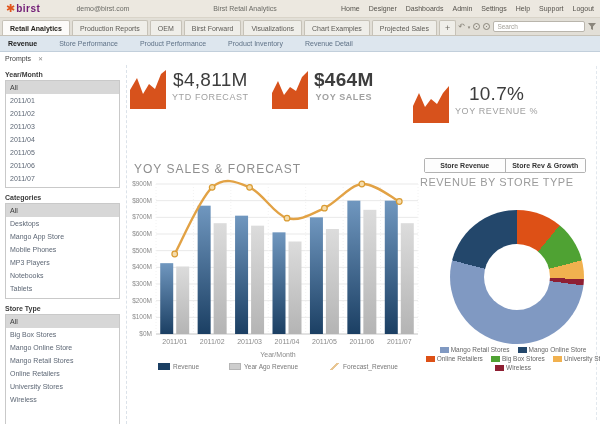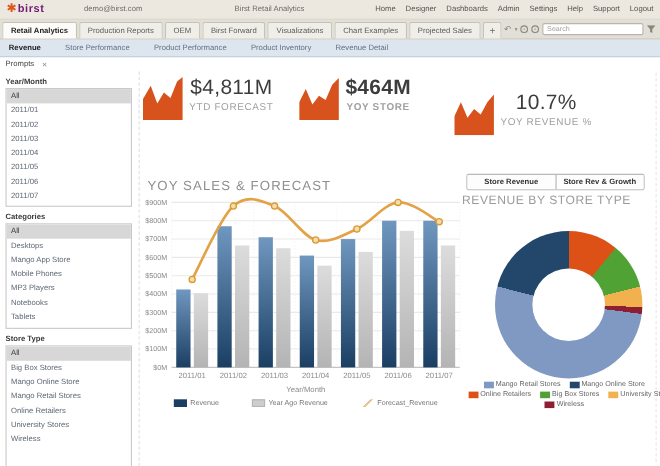--- a/index.html
+++ b/index.html
@@ -183,21 +183,21 @@
         <div class="kpi-value">$4,811M</div>
         <div class="kpi-label">YTD FORECAST</div>
       </div>
     </div>
     <div class="kpi kpi2">
       <svg class="kpi-icon" viewBox="0 0 37 40">
         <polygon points="0,40 0,24 6,12 12,26 18,18 24,22 30,8 36,2 36,40" fill="#d7521c"></polygon>
       </svg>
       <div class="kpi-text">
         <div class="kpi-value">$464M</div>
-        <div class="kpi-label">YOY STORE</div>
+        <div class="kpi-label">YOY SALES</div>
       </div>
     </div>
     <div class="kpi kpi3">
       <svg class="kpi-icon" viewBox="0 0 37 40">
         <polygon points="0,40 0,23 6,10 12,24 18,16 24,21 30,10 36,3 36,40" fill="#d7521c"></polygon>
       </svg>
       <div class="kpi-text">
         <div class="kpi-value">10.7%</div>
         <div class="kpi-label">YOY REVENUE %</div>
       </div>

